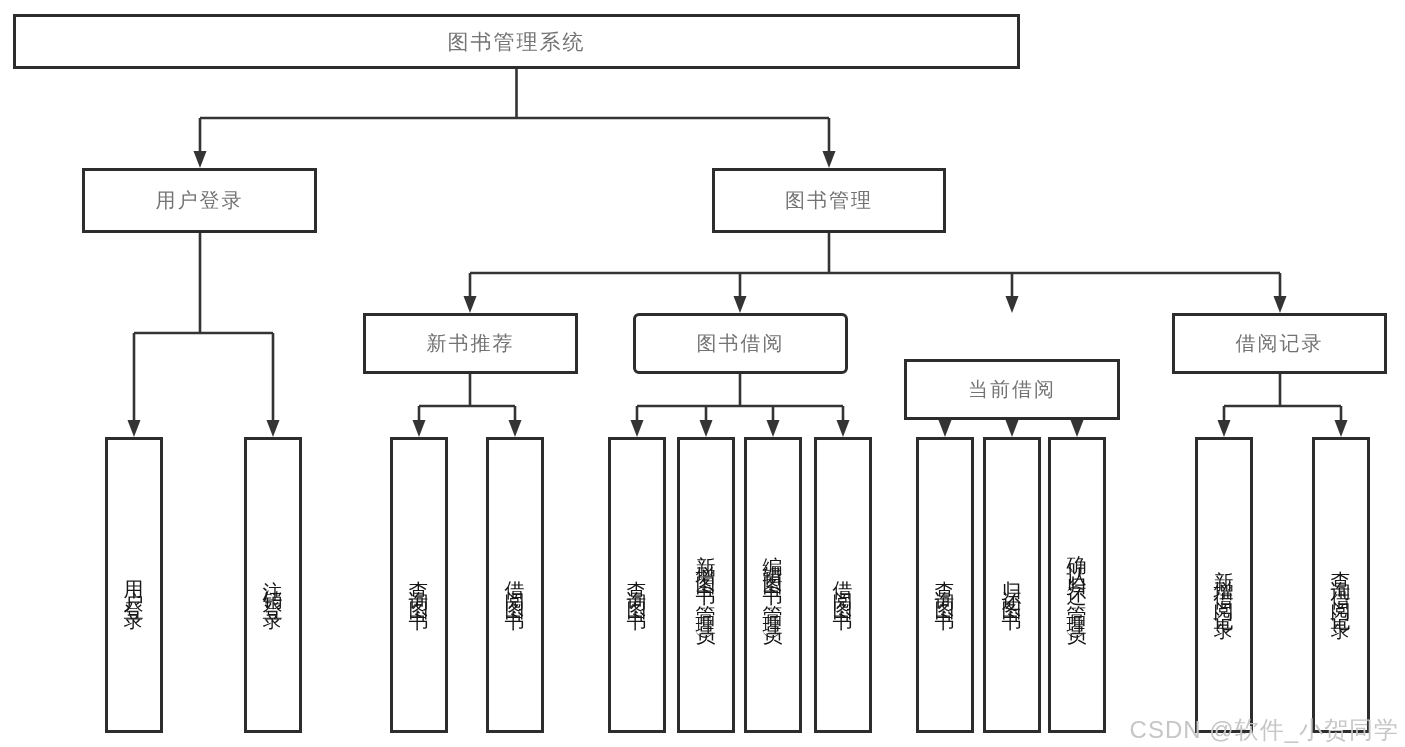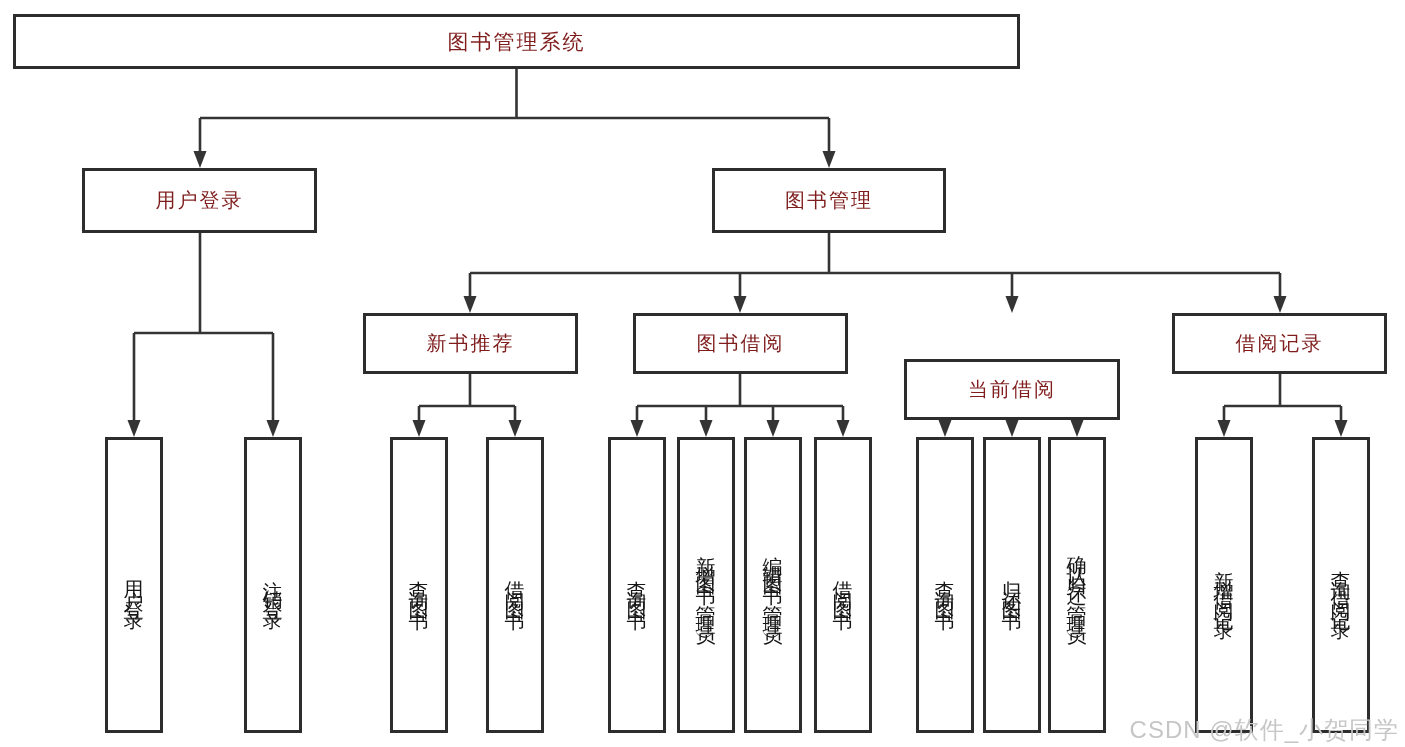--- a/index.html
+++ b/index.html
@@ -5,21 +5,21 @@
   html,body{margin:0;padding:0;background:#ffffff;}
   #stage{
     position:relative;width:1405px;height:747px;background:#ffffff;overflow:hidden;
     font-family:"Liberation Sans","DejaVu Sans",sans-serif;
   }
   #connectors{position:absolute;left:0;top:0;z-index:0;}
   .hbox{
     position:absolute;box-sizing:border-box;z-index:1;
     border:3px solid #2d2d2d;background:#ffffff;
     display:flex;align-items:center;justify-content:center;
-    font-size:20px;letter-spacing:2px;color:#7f1d1d;white-space:nowrap;text-align:center;
+    font-size:20px;letter-spacing:2px;color:#737373;white-space:nowrap;text-align:center;
   }
   .leaf{
     position:absolute;box-sizing:border-box;z-index:1;
     width:58px;height:296px;border:3px solid #2d2d2d;background:#ffffff;
     display:flex;align-items:center;justify-content:center;
   }
   .leaf span{
     writing-mode:vertical-rl;text-orientation:mixed;
     font-size:20px;line-height:1;letter-spacing:10px;
     color:#161616;white-space:nowrap;
@@ -73,21 +73,21 @@
       <polygon points="1334.5,420 1347.5,420 1341,437"></polygon>
     </g>
   </svg>
 
   <div class="hbox" style="left:13px;top:14px;width:1007px;height:55px;font-size:21px;">图书管理系统</div>
 
   <div class="hbox" style="left:82px;top:168px;width:235px;height:65px;">用户登录</div>
   <div class="hbox" style="left:712px;top:168px;width:234px;height:65px;">图书管理</div>
 
   <div class="hbox" style="left:363px;top:313px;width:215px;height:61px;">新书推荐</div>
-  <div class="hbox" style="left:633px;top:313px;width:215px;height:61px;">图书借阅</div>
+  <div class="hbox" style="left:633px;top:313px;width:215px;height:61px;border-radius:6px;">图书借阅</div>
   <div class="hbox" style="left:904px;top:313px;width:216px;height:61px;margin-top:46px;">当前借阅</div>
   <div class="hbox" style="left:1172px;top:313px;width:215px;height:61px;">借阅记录</div>
 
   <div class="leaf" style="left:105px;top:437px;">
     <span>用户登录</span>
   </div>
   <div class="leaf" style="left:244px;top:437px;">
     <span>注销登录</span>
   </div>
 

